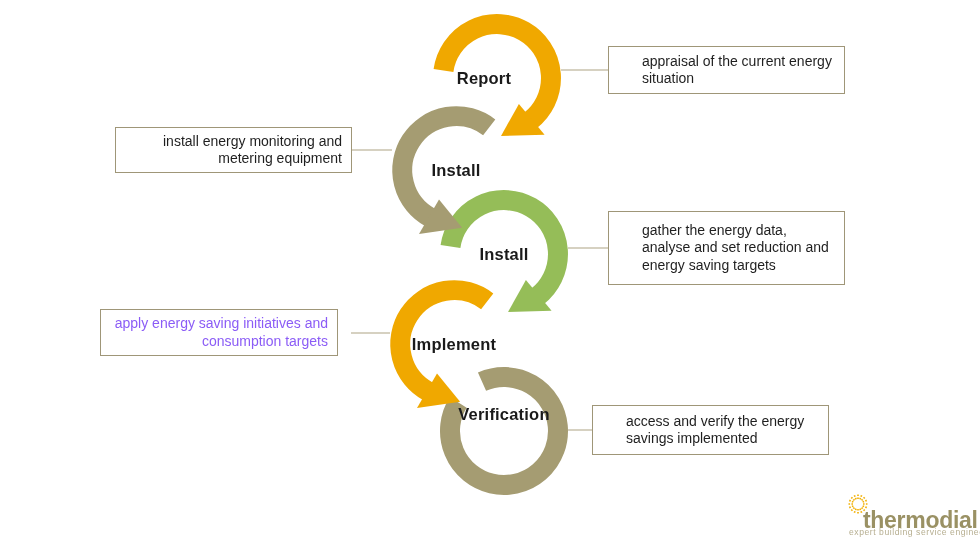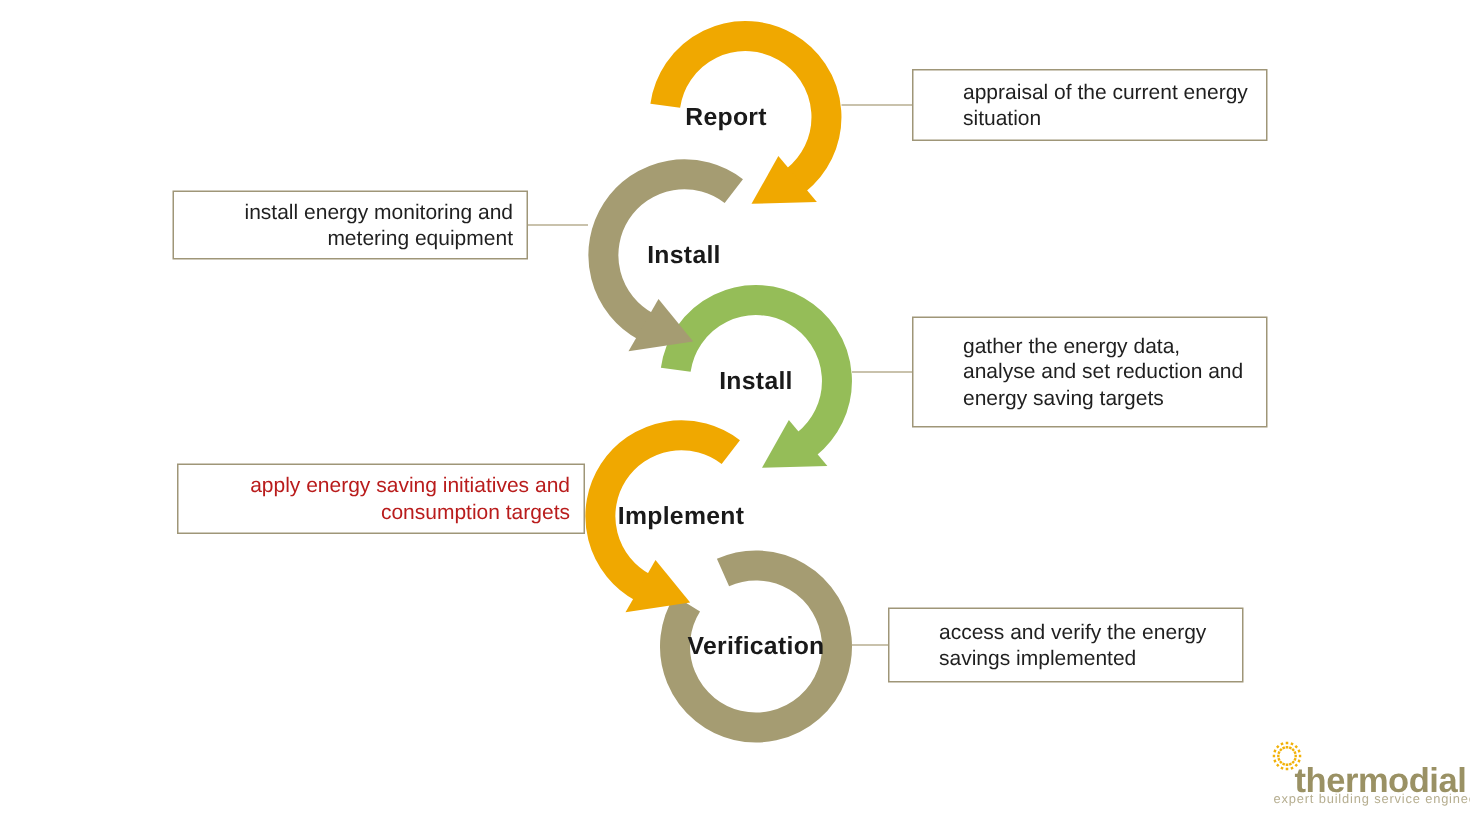--- a/index.html
+++ b/index.html
@@ -59,24 +59,24 @@
       </div>
       <div class="step-label" style="left: 456px; top: 170px; color: rgb(26, 26, 26);">Install</div>
       <div class="callout align-right" style="left: 115px; top: 127px; width: 237px; height: 46px; border-color: rgb(159, 150, 120); color: rgb(31, 31, 31);">
         <div class="callout-text">install energy monitoring and metering equipment</div>
       </div>
       <div class="step-label" style="left: 504px; top: 254px; color: rgb(26, 26, 26);">Install</div>
       <div class="callout align-left" style="left: 608px; top: 211px; width: 237px; height: 74px; border-color: rgb(159, 150, 120); color: rgb(31, 31, 31);">
         <div class="callout-text">gather the energy data, analyse and set reduction and energy saving targets</div>
       </div>
       <div class="step-label" style="left: 454px; top: 344px; color: rgb(26, 26, 26);">Implement</div>
-      <div class="callout align-right" style="left: 118px; top: 309px; width: 272px; height: 47px; border-color: rgb(159, 150, 120); color: #b91c1c;">
+      <div class="callout align-right" style="left: 100px; top: 309px; width: 238px; height: 47px; border-color: rgb(159, 150, 120); color: #8b5cf6;">
         <div class="callout-text">apply energy saving initiatives and consumption targets</div>
       </div>
-      <div class="step-label" style="left: 504px; top: 431px; color: rgb(26, 26, 26);">Verification</div>
+      <div class="step-label" style="left: 504px; top: 414px; color: rgb(26, 26, 26);">Verification</div>
       <div class="callout align-left" style="left: 592px; top: 405px; width: 237px; height: 50px; border-color: rgb(159, 150, 120); color: rgb(31, 31, 31);">
         <div class="callout-text">access and verify the energy savings implemented</div>
       </div>
     </div>
   <div class="logo">
     <svg class="logo-sun" viewBox="0 0 26 26" id="sun-icon">
         <line x1="18" y1="13" x2="23" y2="13" stroke="#F2B20A" stroke-width="1.7" stroke-dasharray="1.6 1.3"></line>
         <line x1="17.619397662556434" y1="14.91341716182545" x2="22.238795325112868" y2="16.8268343236509" stroke="#F2B20A" stroke-width="1.7" stroke-dasharray="1.6 1.3"></line>
         <line x1="16.535533905932738" y1="16.535533905932738" x2="20.071067811865476" y2="20.071067811865476" stroke="#F2B20A" stroke-width="1.7" stroke-dasharray="1.6 1.3"></line>
         <line x1="14.91341716182545" y1="17.619397662556434" x2="16.8268343236509" y2="22.238795325112868" stroke="#F2B20A" stroke-width="1.7" stroke-dasharray="1.6 1.3"></line>

